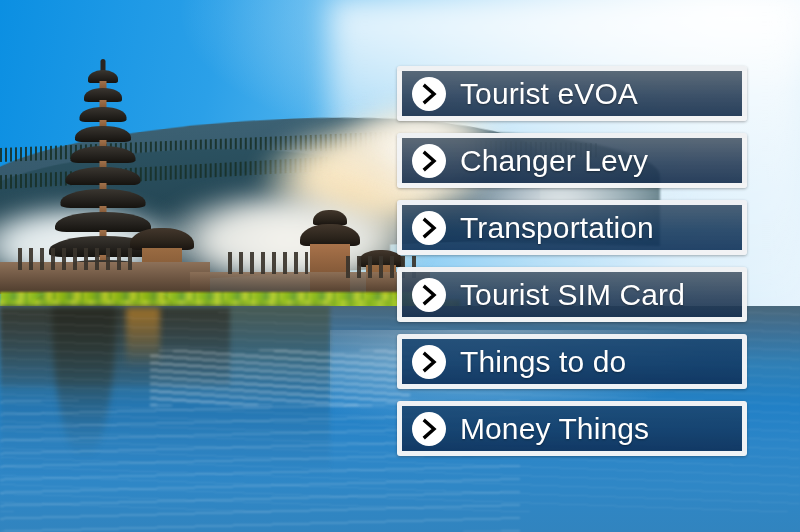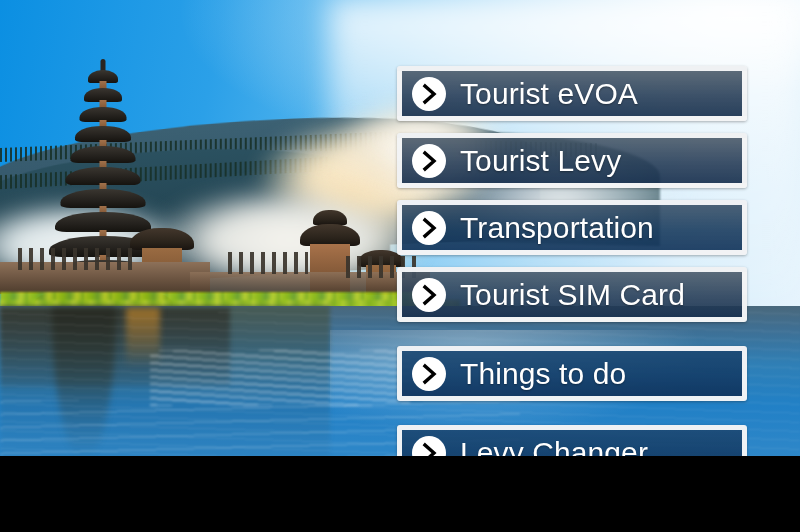--- a/index.html
+++ b/index.html
@@ -3,21 +3,21 @@
 <meta charset="utf-8">
 <style>
   html, body {
     margin: 0;
     padding: 0;
     background: #000;
   }
   #stage {
     position: relative;
     width: 800px;
-    height: 456px;
+    height: 532px;
     overflow: hidden;
     font-family: "Liberation Sans", sans-serif;
     user-select: none;
   }
 
   
   .photo {
     position: absolute;
     inset: 0;
     overflow: hidden;
@@ -258,21 +258,20 @@
     box-shadow: 0 1px 3px rgba(0,0,0,.30);
     cursor: pointer;
     overflow: hidden;
   }
   
   .menu-btn.tone-mid {
     background: linear-gradient(180deg, rgba(52,76,100,.88) 0%, rgba(28,62,96,.91) 55%, rgba(20,54,92,.93) 100%);
   }
   .menu-btn.tone-blue {
     background: linear-gradient(180deg, rgba(28,72,114,.90) 0%, rgba(20,62,105,.92) 55%, rgba(16,52,94,.94) 100%);
-    margin-top: 12px;
   }
   .btn-icon {
     flex: 0 0 auto;
     width: 34px;
     height: 34px;
     border-radius: 50%;
     background: #ffffff;
     display: flex;
     align-items: center;
     justify-content: center;
@@ -381,21 +380,21 @@
       </span>
       <span class="btn-label">Tourist eVOA</span>
     </div>
 
     <div class="menu-btn">
       <span class="btn-icon">
         <svg width="22" height="22" viewBox="0 0 22 22" aria-hidden="true">
           <path d="M7 3 L16 11 L7 19" fill="none" stroke="#000" stroke-width="3.4" stroke-linecap="square" stroke-linejoin="miter"></path>
         </svg>
       </span>
-      <span class="btn-label">Tourist Levy</span>
+      <span class="btn-label">Changer Levy</span>
     </div>
 
     <div class="menu-btn tone-mid">
       <span class="btn-icon">
         <svg width="22" height="22" viewBox="0 0 22 22" aria-hidden="true">
           <path d="M7 3 L16 11 L7 19" fill="none" stroke="#000" stroke-width="3.4" stroke-linecap="square" stroke-linejoin="miter"></path>
         </svg>
       </span>
       <span class="btn-label">Transportation</span>
     </div>
@@ -417,17 +416,17 @@
       </span>
       <span class="btn-label">Things to do</span>
     </div>
 
     <div class="menu-btn tone-blue">
       <span class="btn-icon">
         <svg width="22" height="22" viewBox="0 0 22 22" aria-hidden="true">
           <path d="M7 3 L16 11 L7 19" fill="none" stroke="#000" stroke-width="3.4" stroke-linecap="square" stroke-linejoin="miter"></path>
         </svg>
       </span>
-      <span class="btn-label">Levy Changer</span>
+      <span class="btn-label">Money Things</span>
     </div>
 
   </nav>
 </div>
 
 </body></html>

